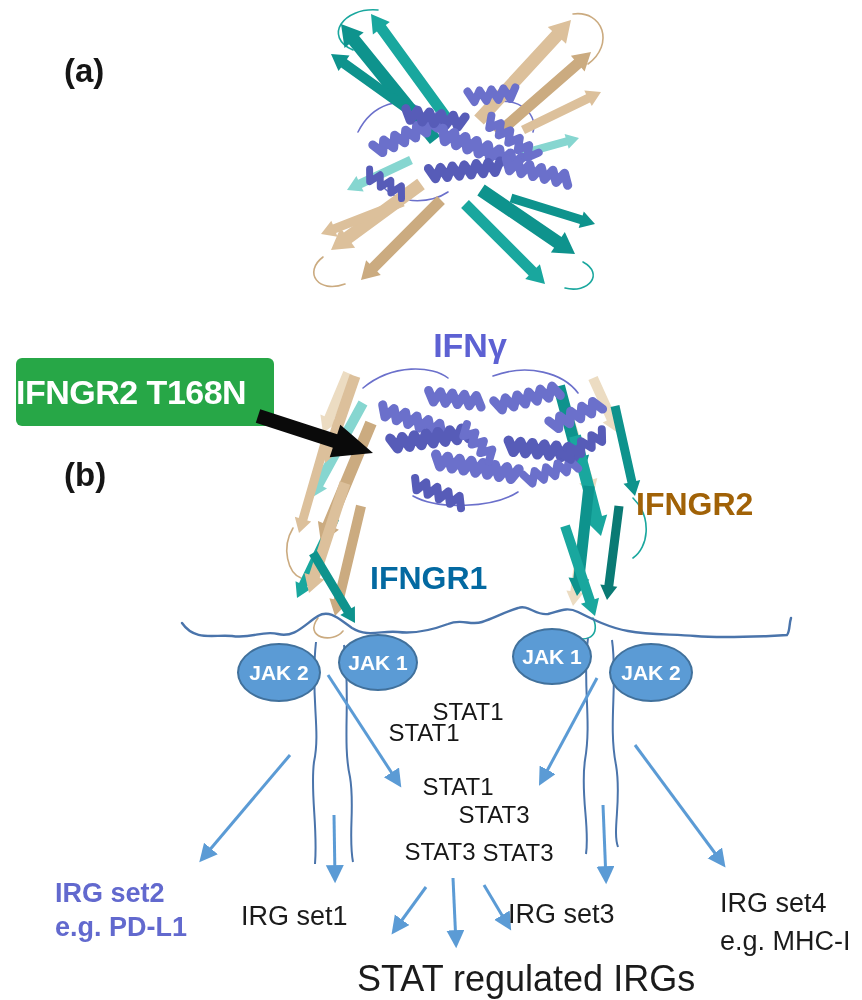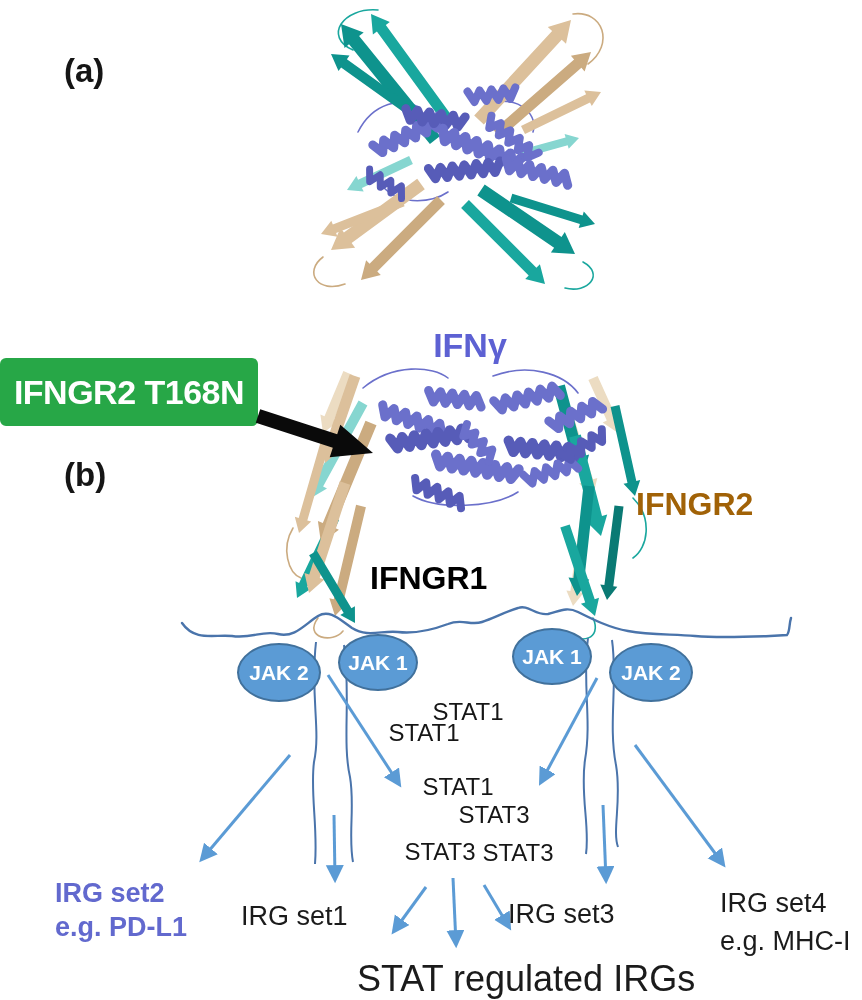--- a/index.html
+++ b/index.html
@@ -1,24 +1,24 @@
 <!DOCTYPE html>
 <html><head>
 <meta charset="utf-8">
 <style>
   html,body{margin:0;padding:0;background:#fff;}
   .page{position:relative;width:862px;height:1000px;background:#ffffff;overflow:hidden;
         font-family:"Liberation Sans",sans-serif;}
   .panel-label{position:absolute;font-weight:bold;font-size:33px;color:#151515;white-space:nowrap;}
-  .mutation-box{position:absolute;left:0;top:358px;width:258px;height:68px;background:#27a747;
-        border-radius:6px;display:flex;align-items:center;justify-content:center;}
+  .mutation-box{position:absolute;left:16px;top:358px;width:258px;height:68px;background:#27a747;
+        border-radius:6px;display:flex;align-items:center;}
   .mutation-box span{color:#ffffff;font-weight:bold;font-size:34px;letter-spacing:-0.5px;white-space:nowrap;}
   .ifng-label{position:absolute;left:420px;top:326px;width:100px;text-align:center;
         font-weight:bold;font-size:34px;color:#5d61d3;}
-  .ifngr1-label{position:absolute;left:370px;top:560px;font-weight:bold;font-size:32px;color:#000000;white-space:nowrap;}
+  .ifngr1-label{position:absolute;left:370px;top:560px;font-weight:bold;font-size:32px;color:#0369a1;white-space:nowrap;}
   .ifngr2-label{position:absolute;left:636px;top:486px;font-weight:bold;font-size:32px;color:#a16207;white-space:nowrap;}
   .jak{position:absolute;background:#5b9bd5;border:2px solid #41719c;border-radius:50%;
         display:flex;align-items:center;justify-content:center;box-sizing:border-box;}
   .jak span{color:#ffffff;font-weight:bold;font-size:21px;white-space:nowrap;}
   .stat{position:absolute;transform:translate(-50%,-50%);font-size:24px;color:#161616;white-space:nowrap;}
   .irg{position:absolute;font-size:27px;color:#1b1b1b;white-space:nowrap;}
   .irg-purple{position:absolute;font-weight:bold;font-size:27px;color:#6269ce;line-height:34px;white-space:nowrap;}
   .irg-two{line-height:38px;}
   .stat-reg{position:absolute;left:357px;top:958px;font-size:36px;color:#1b1b1b;white-space:nowrap;}
   svg{position:absolute;overflow:visible;}

